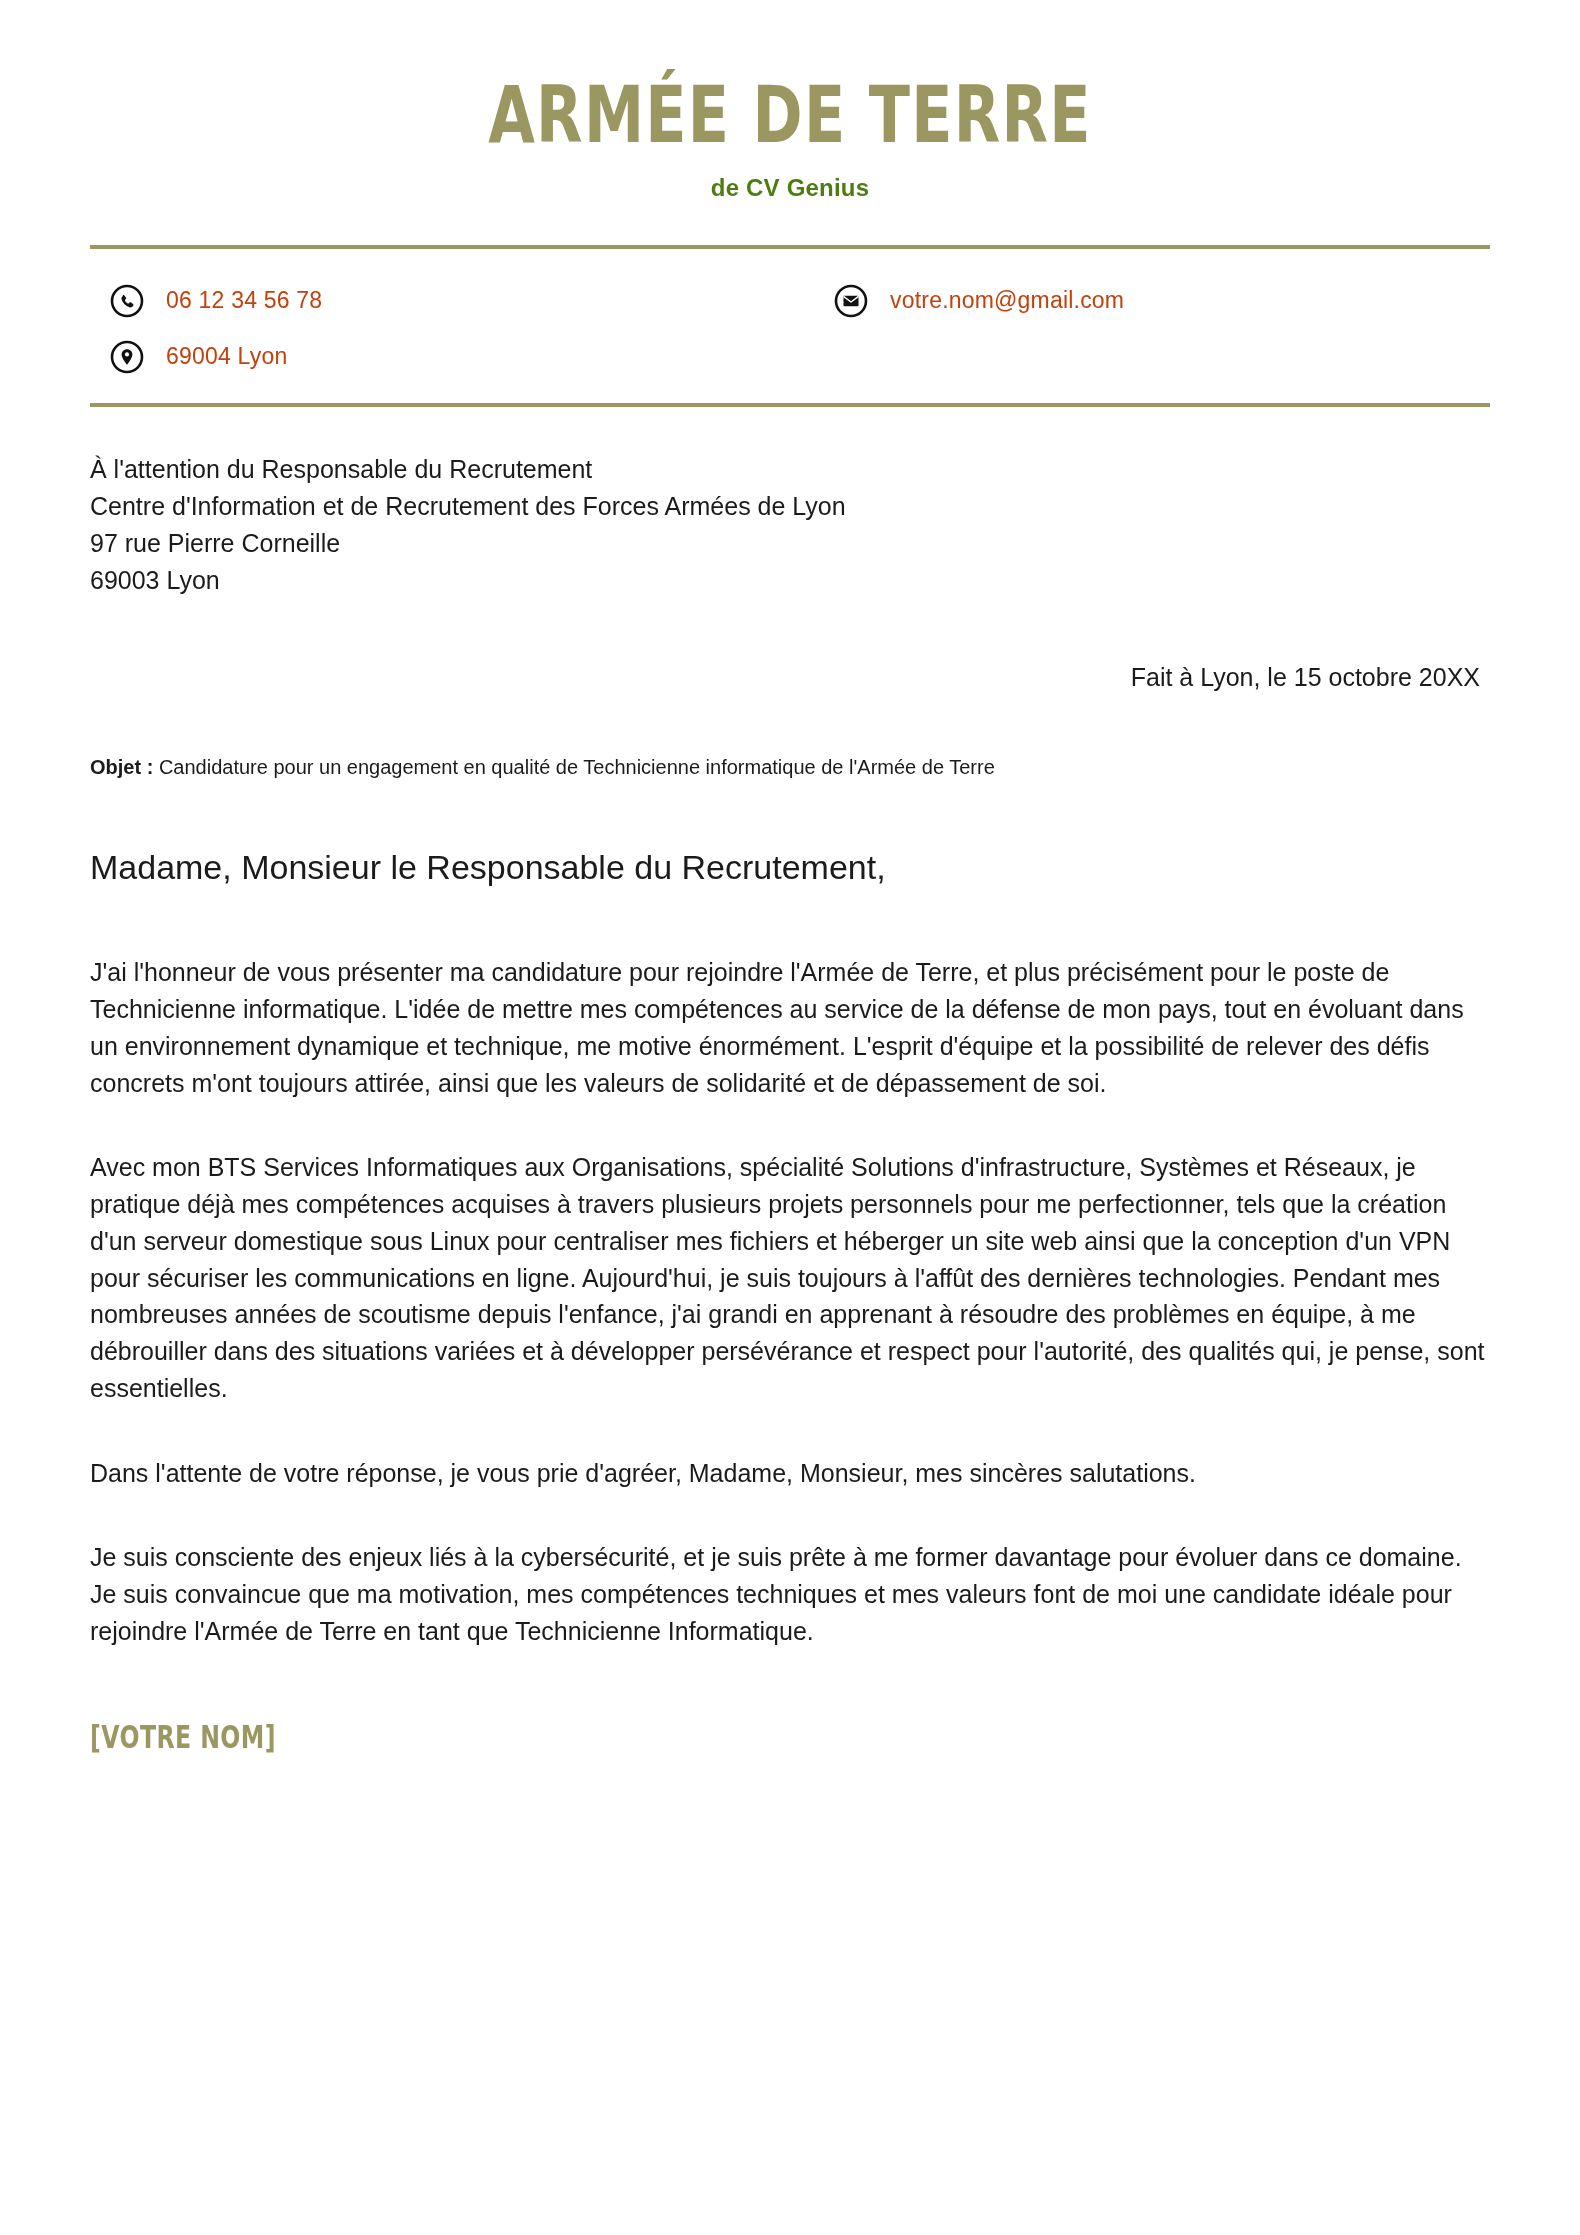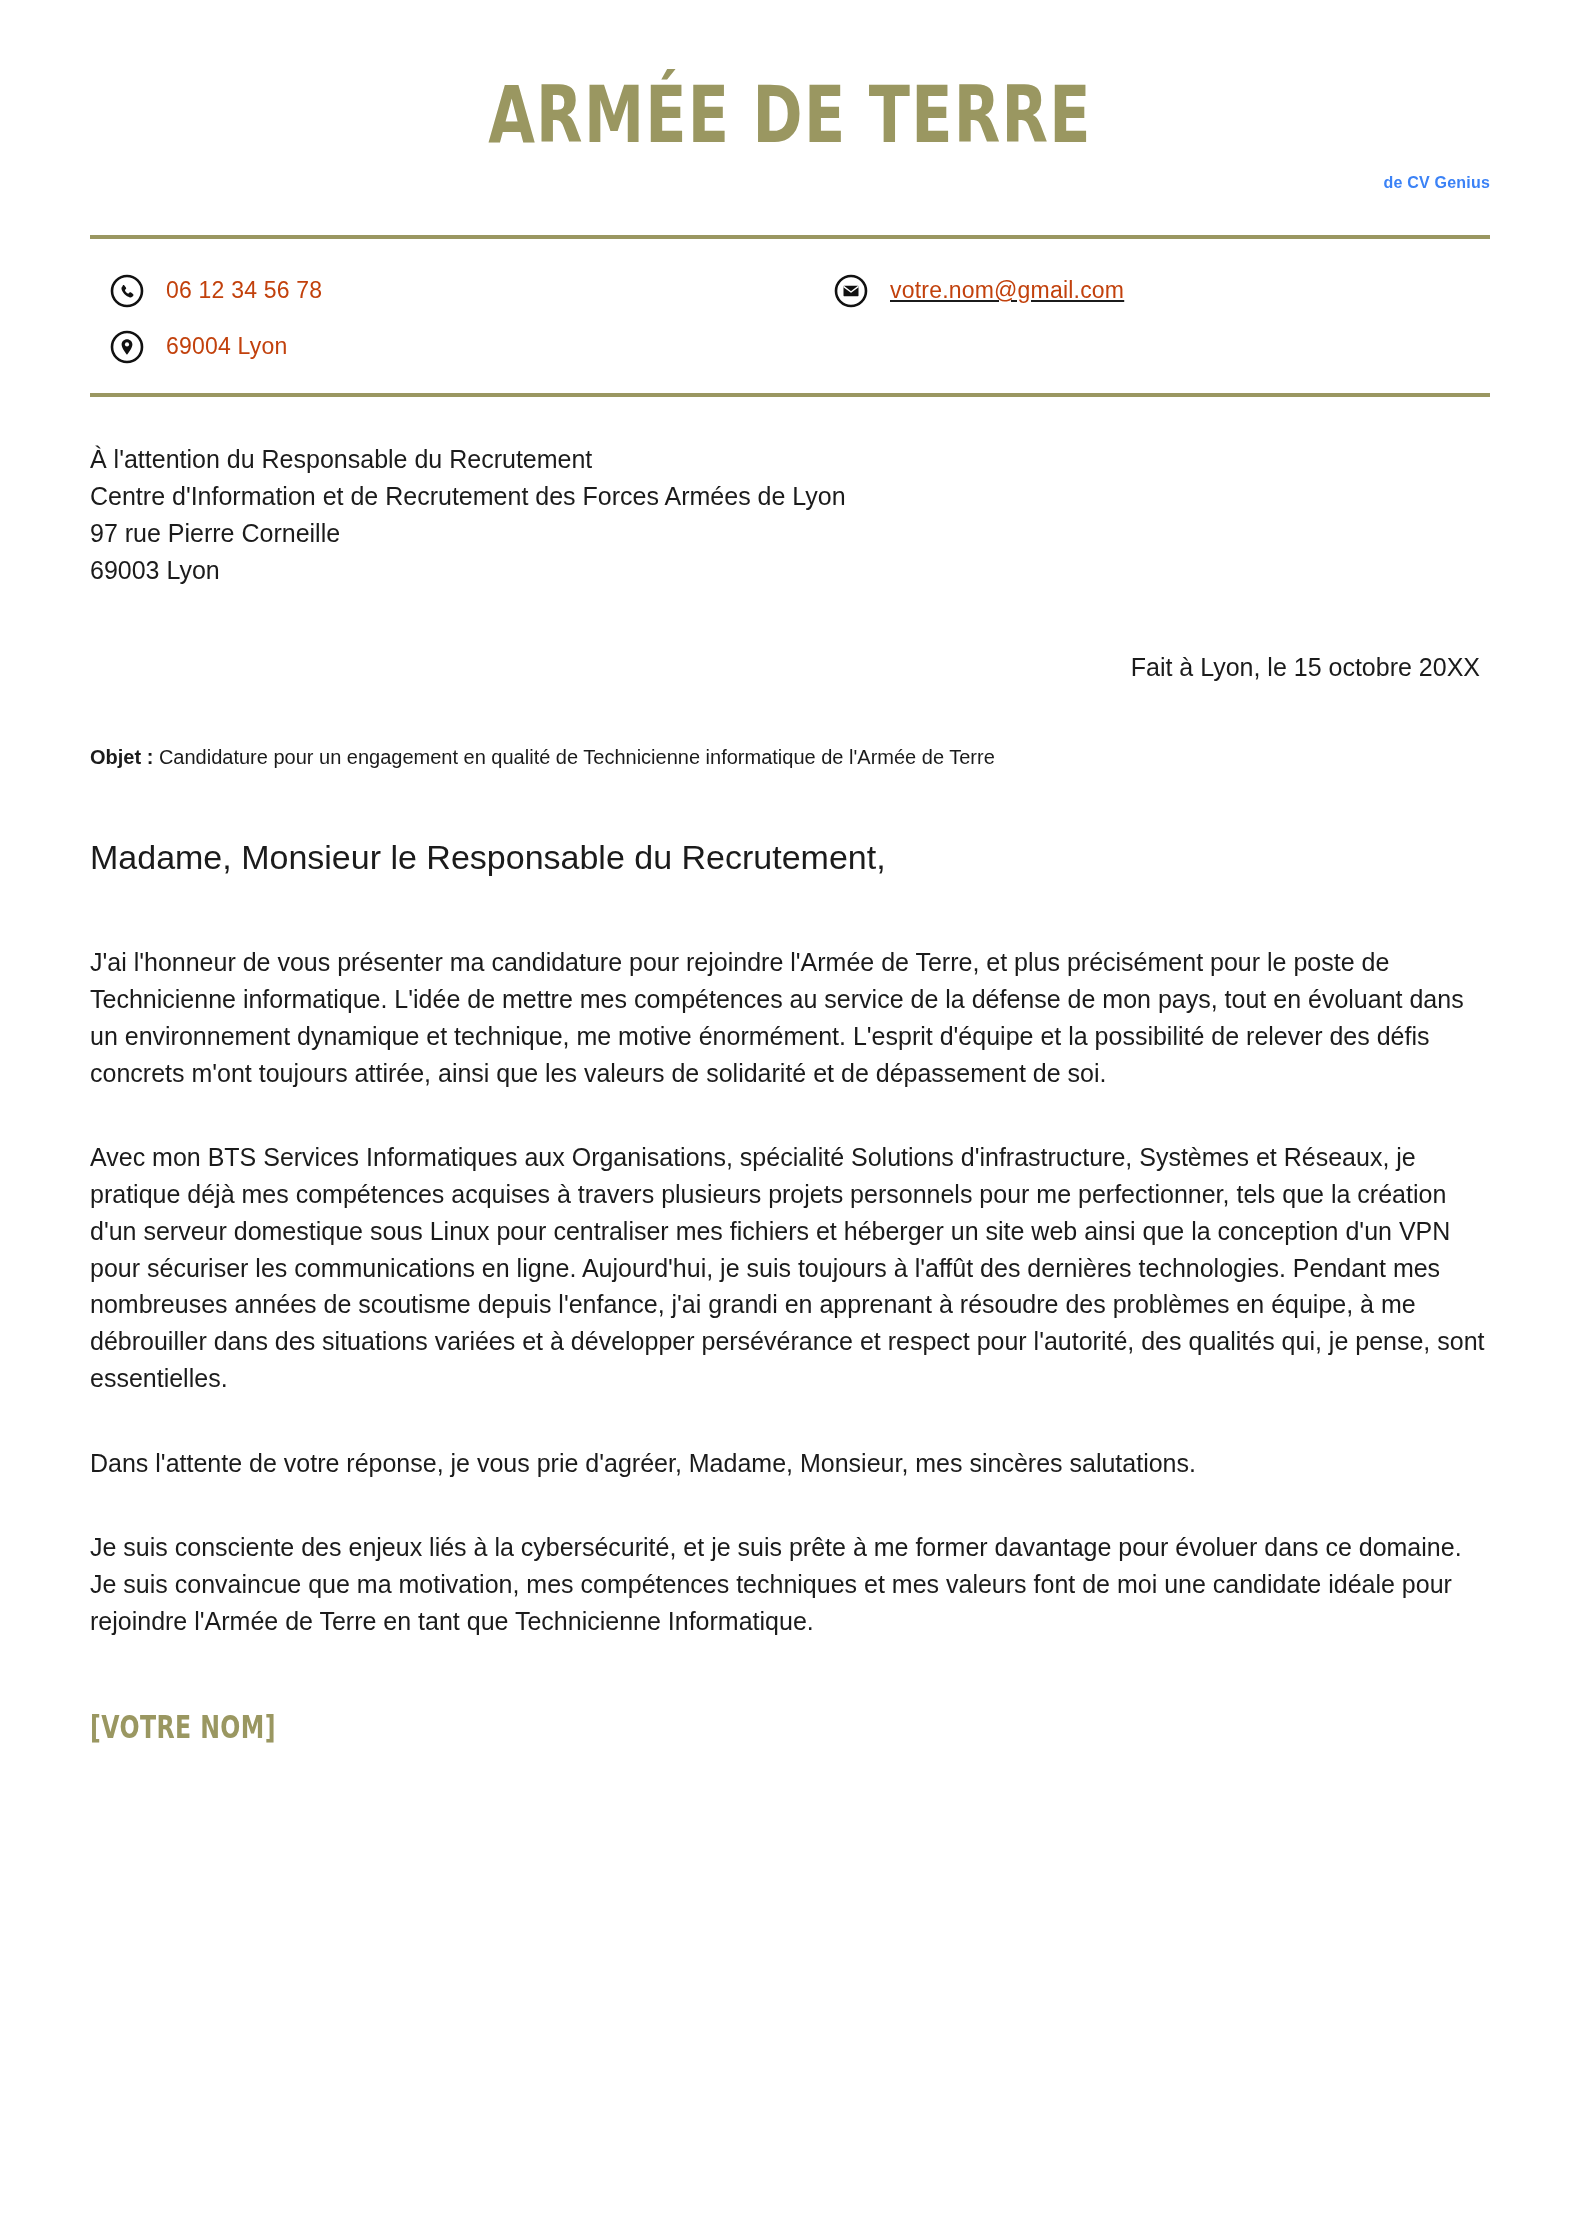--- a/index.html
+++ b/index.html
@@ -38,25 +38,24 @@
     letter-spacing: 1.5px;
     color: #9a9761;
     line-height: 1.02;
     margin: 0;
     transform: scaleX(0.86);
     transform-origin: center center;
     white-space: nowrap;
   }
   .doc-subtitle {
     margin: 18px 0 0 0;
-    font-size: 16px;
+    font-size: 24px;
     font-weight: 700;
-    color: #3b82f6;
+    color: #4d7c0f;
     letter-spacing: 0.2px;
-    text-align: right;
   }
 
   
   .rule {
     border: 0;
     border-top: 4px solid #9a9761;
     margin: 0;
   }
   .rule-top { margin-top: 43px; }
   .rule-bottom { margin-top: 0; }
@@ -68,21 +67,21 @@
     display: flex;
     align-items: center;
     min-height: 56px;
   }
   .contact-col {
     display: flex;
     align-items: center;
     box-sizing: border-box;
   }
   .contact-col.left  { width: 52%; padding-left: 20px; }
-  .contact-col.right { width: 48%; padding-left: 16px; text-decoration: underline; }
+  .contact-col.right { width: 48%; padding-left: 16px; }
 
   .c-icon {
     width: 34px;
     height: 34px;
     flex: 0 0 34px;
     display: inline-flex;
     align-items: center;
     justify-content: center;
     margin-right: 22px;
   }

